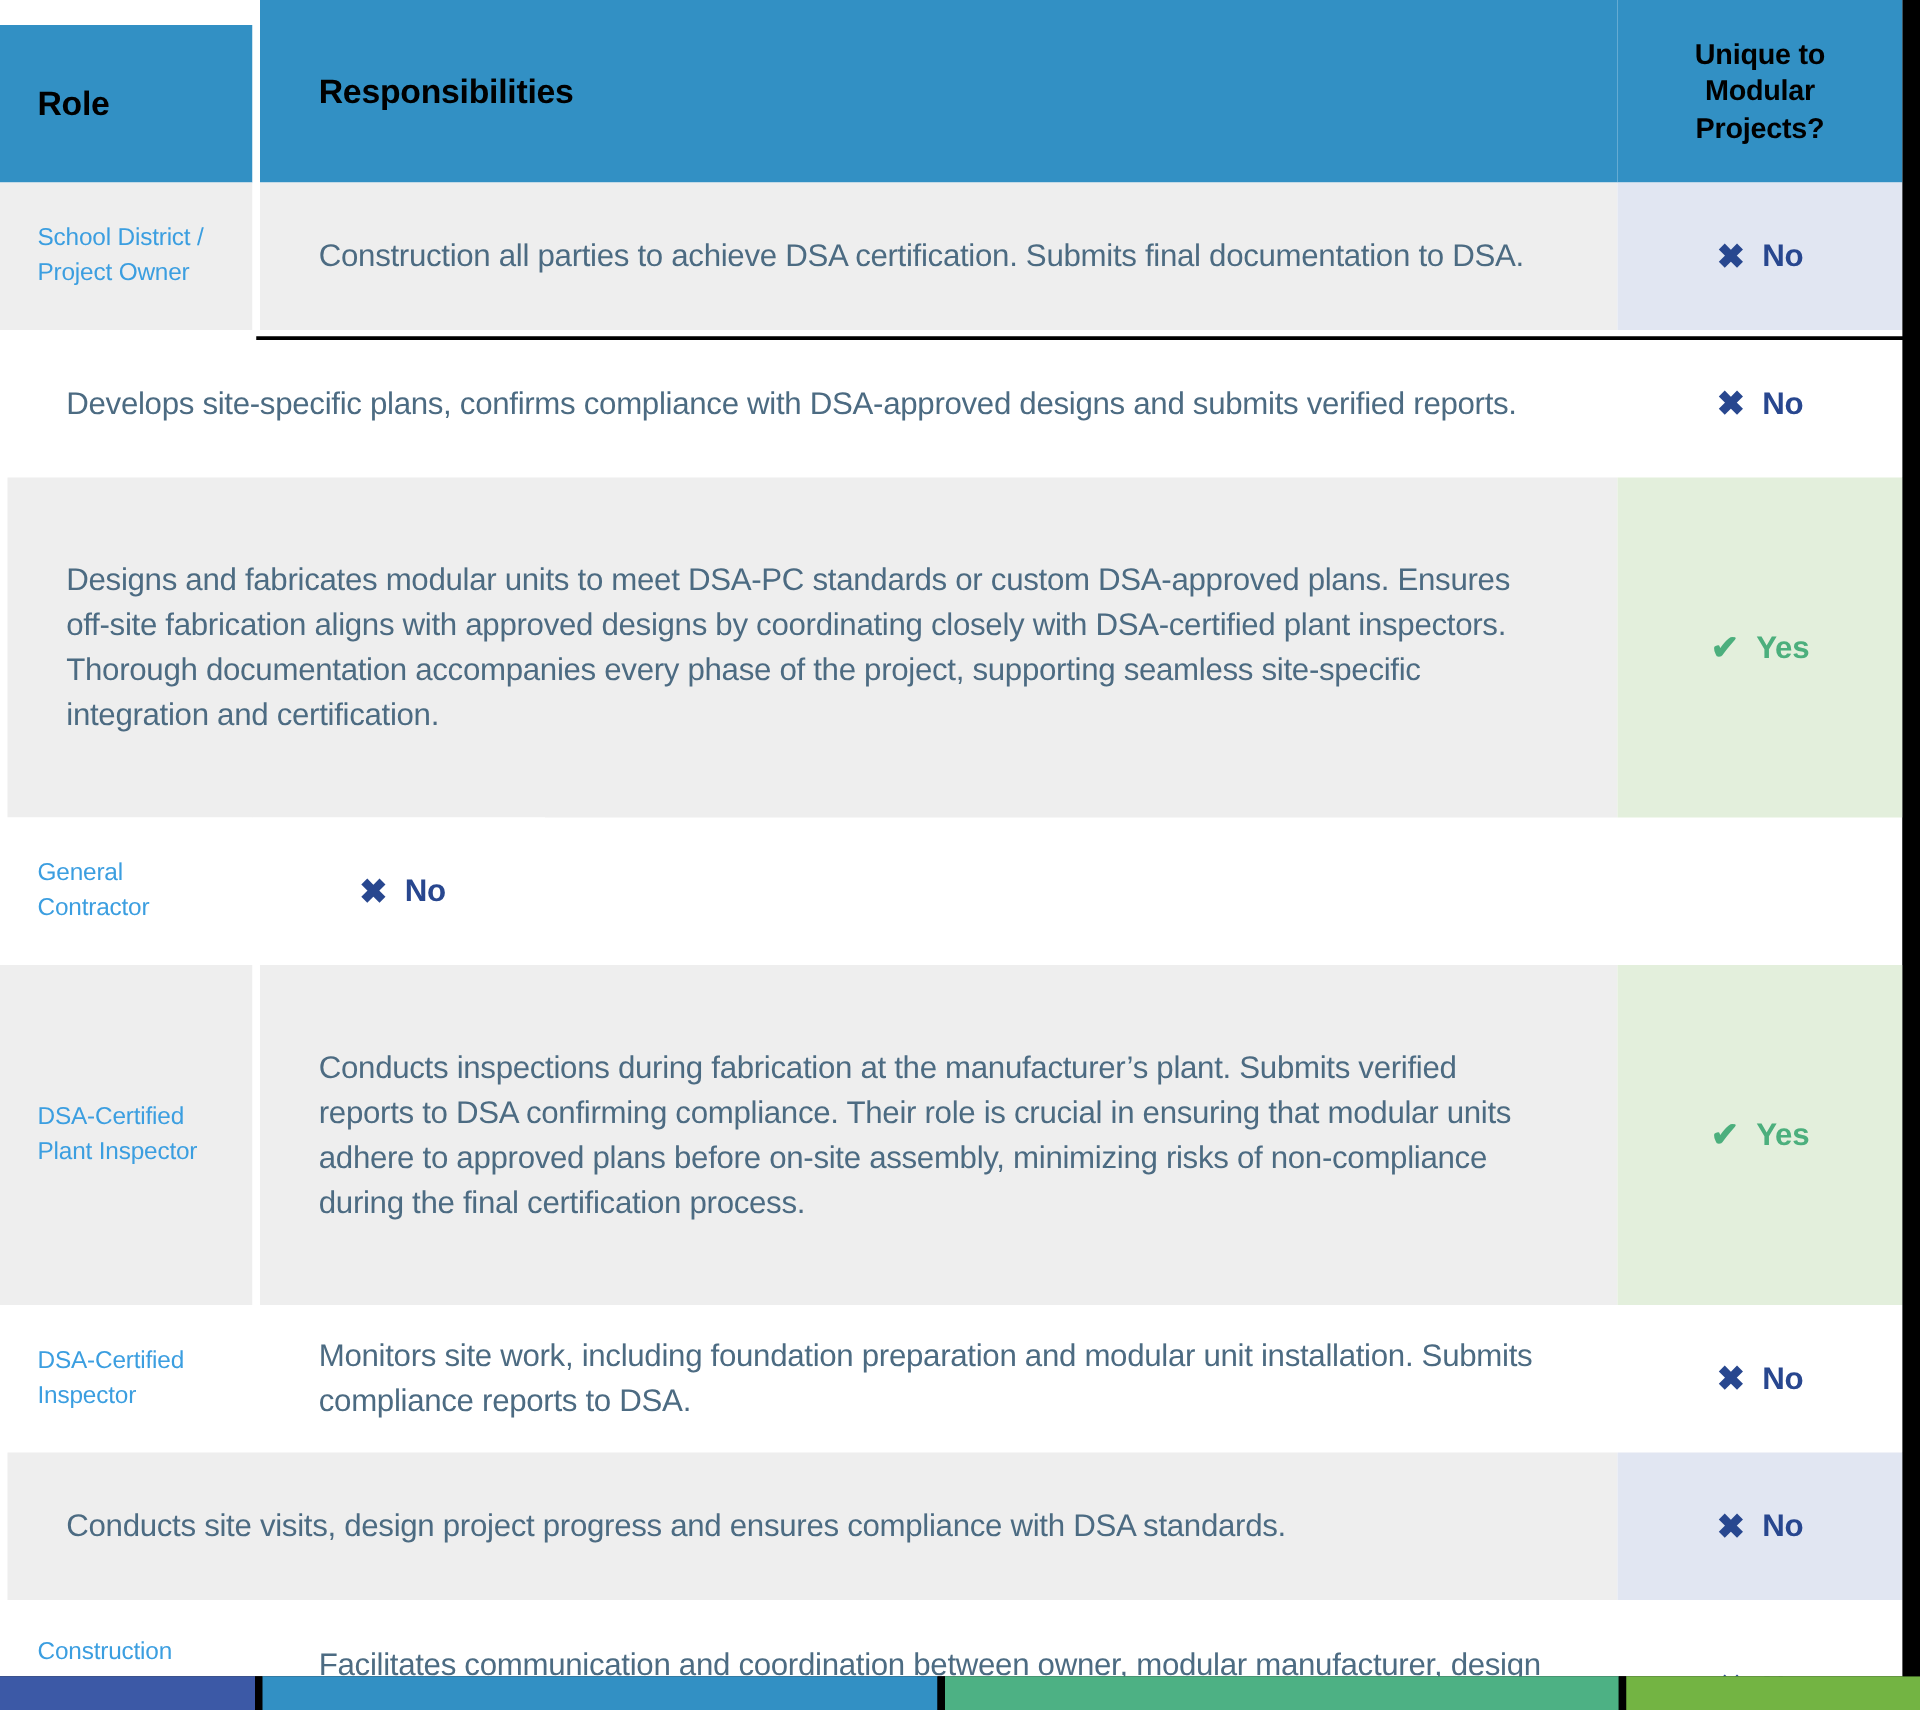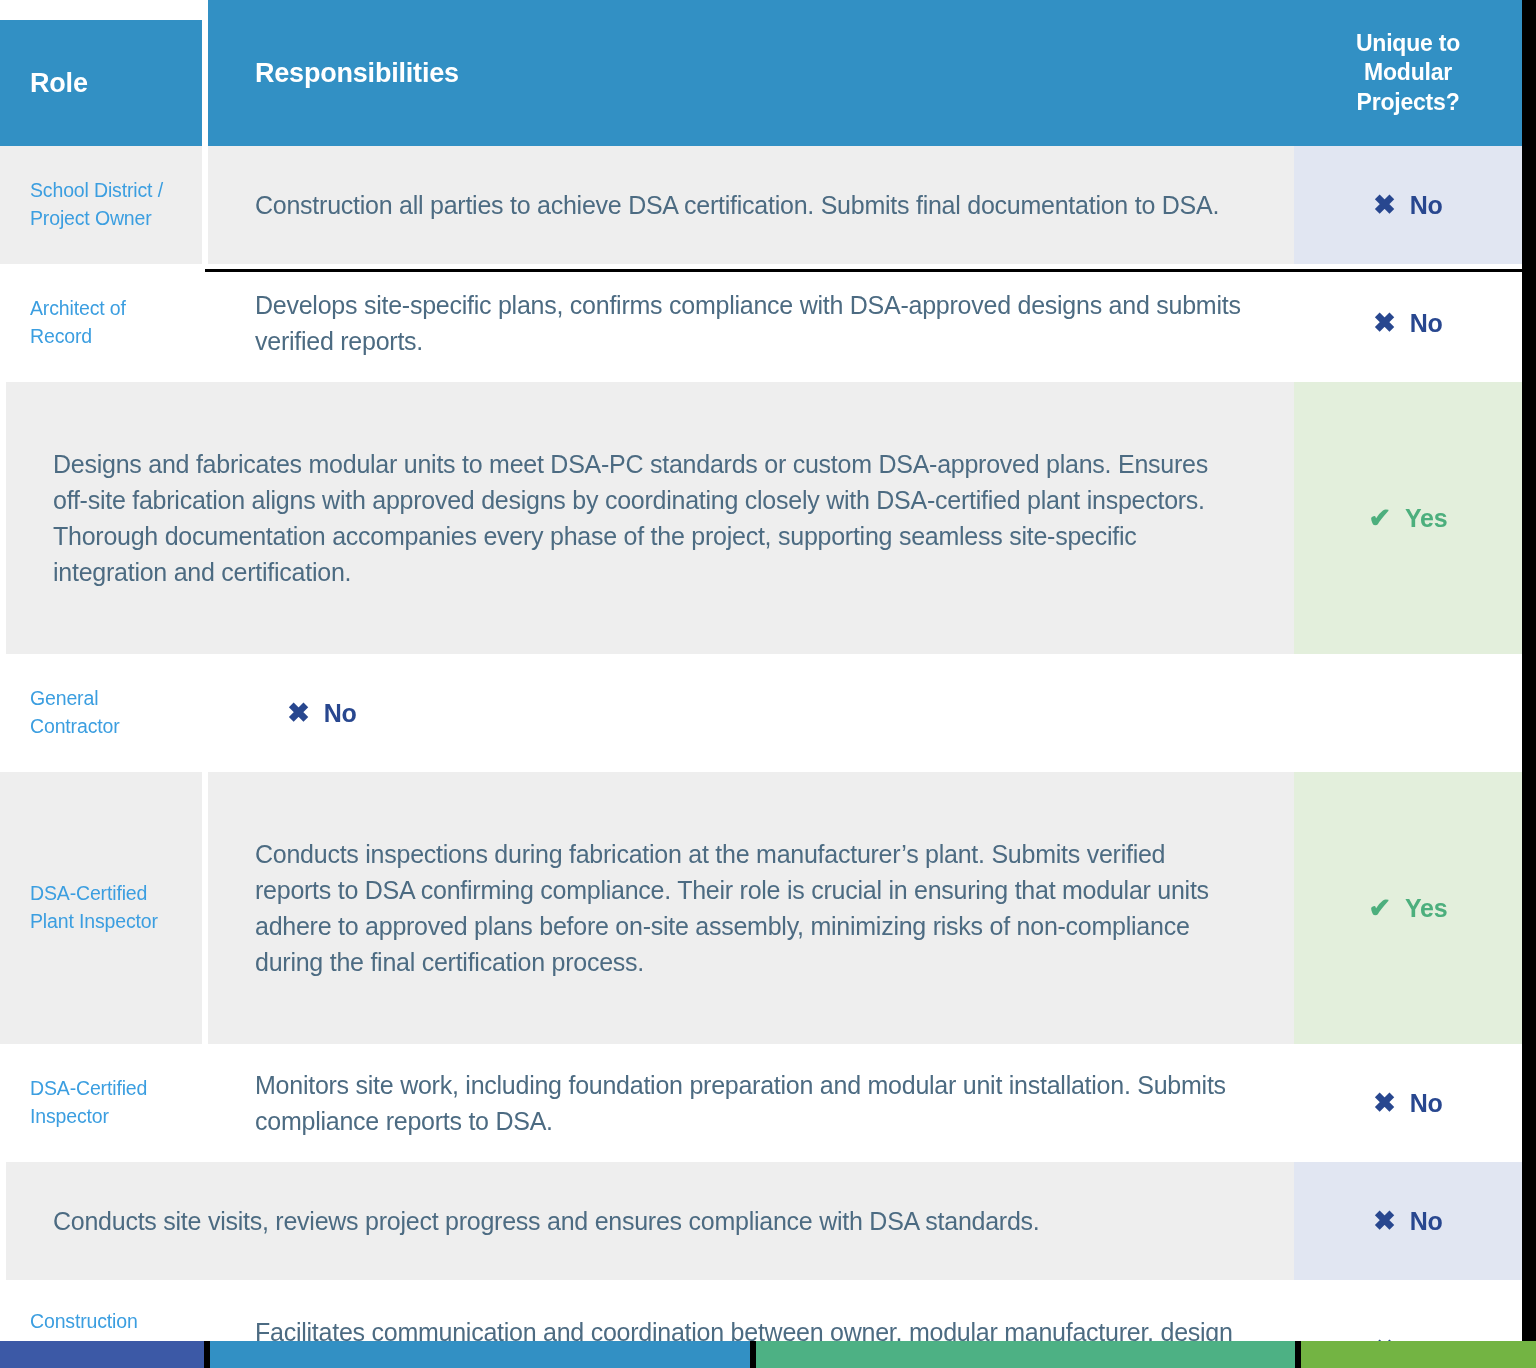--- a/index.html
+++ b/index.html
@@ -32,21 +32,21 @@
 
   
   .thead {
     display: flex;
     height: 146px;
     flex: 0 0 146px;
     background: #ffffff;
   }
   .th {
     background: #3290c4;
-    color: #ffffff;
+    color: #000000;
     font-weight: bold;
     display: flex;
     align-items: center;
   }
   .th-role {
     width: 202px;
     flex: 0 0 202px;
     font-size: 27px;
     padding-left: 30px;
     letter-spacing: -0.2px;
@@ -187,21 +187,20 @@
         <div class="row gray" style="height: 118px; flex: 0 0 118px;">
           <div class="cell-role">School District / Project Owner</div>
           <div class="cell-gap"></div>
           <div class="cell-resp">Construction all parties to achieve DSA certification. Submits final documentation to DSA.</div>
           <div class="cell-unique v-no">
             <span class="mark">✖</span>
             <span>No</span>
           </div>
         </div>
         <div class="row white" style="height: 118px; flex: 0 0 118px;">
-          <div class="cell-role">Architect of Record</div>
           <div class="cell-gap"></div>
           <div class="cell-resp">Develops site-specific plans, confirms compliance with DSA-approved designs and submits verified reports.</div>
           <div class="cell-unique v-no">
             <span class="mark">✖</span>
             <span>No</span>
           </div>
         </div>
         <div class="row gray" style="height: 272px; flex: 0 0 272px;">
           <div class="cell-gap"></div>
           <div class="cell-resp">Designs and fabricates modular units to meet DSA-PC standards or custom DSA-approved plans. Ensures off-site fabrication aligns with approved designs by coordinating closely with DSA-certified plant inspectors. Thorough documentation accompanies every phase of the project, supporting seamless site-specific integration and certification.</div>
@@ -231,21 +230,21 @@
           <div class="cell-role">DSA-Certified Inspector</div>
           <div class="cell-gap"></div>
           <div class="cell-resp">Monitors site work, including foundation preparation and modular unit installation. Submits compliance reports to DSA.</div>
           <div class="cell-unique v-no">
             <span class="mark">✖</span>
             <span>No</span>
           </div>
         </div>
         <div class="row gray" style="height: 118px; flex: 0 0 118px;">
           <div class="cell-gap"></div>
-          <div class="cell-resp">Conducts site visits, reviews project progress and ensures compliance with DSA standards.</div>
+          <div class="cell-resp">Conducts site visits, design project progress and ensures compliance with DSA standards.</div>
           <div class="cell-unique v-no">
             <span class="mark">✖</span>
             <span>No</span>
           </div>
         </div>
         <div class="row white" style="height: 140px; flex: 0 0 140px;">
           <div class="cell-role">Construction Manager (Optional)</div>
           <div class="cell-gap"></div>
           <div class="cell-resp">Facilitates communication and coordination between owner, modular manufacturer, design professionals and contractors.</div>
           <div class="cell-unique v-no">

